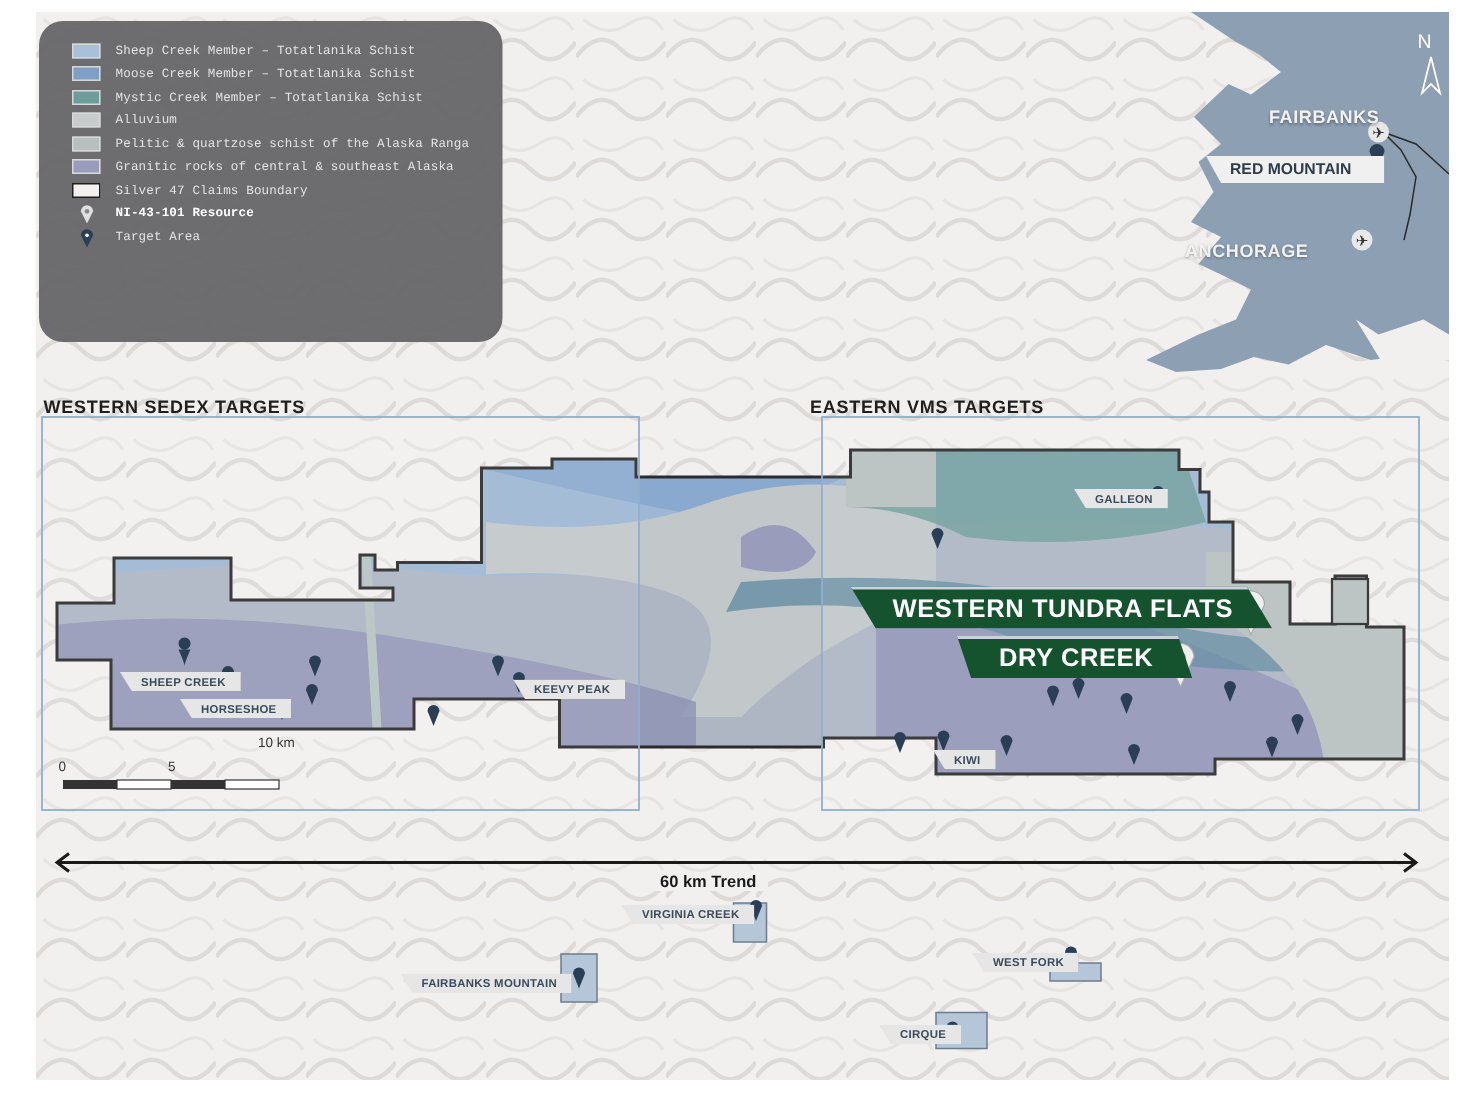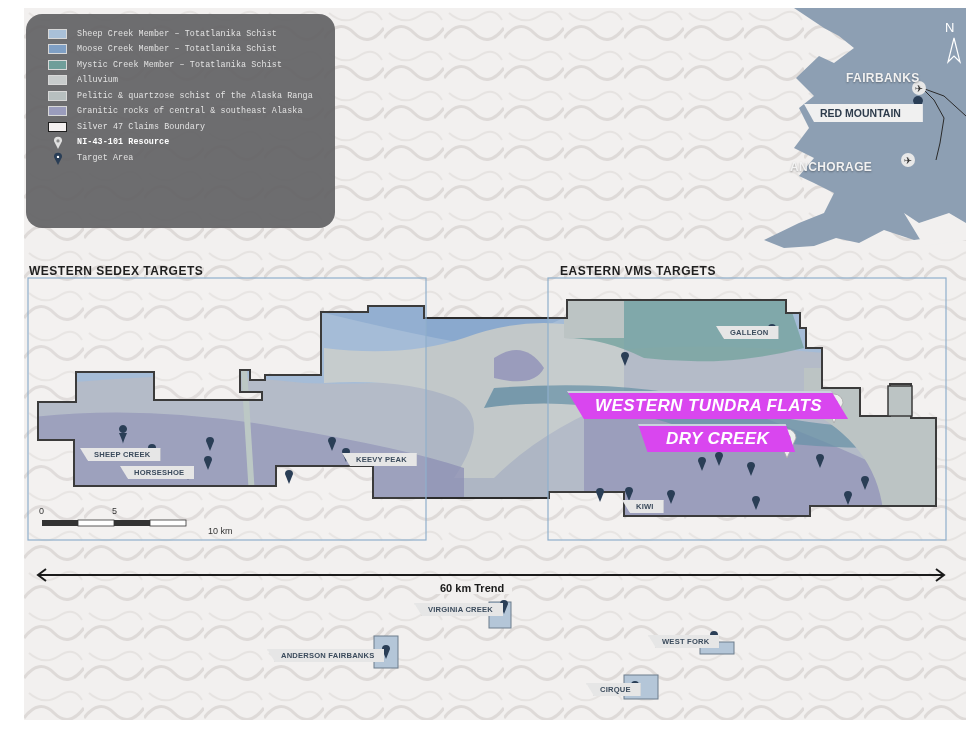--- a/index.html
+++ b/index.html
@@ -7,21 +7,21 @@
   #map { position:absolute; left:24px; top:8px; width:942px; height:712px; background:#f1efee; overflow:hidden; }
   #map svg.base { position:absolute; left:0; top:0; }
   .legend { position:absolute; left:2px; top:6px; width:309px; height:214px; background:rgba(98,98,100,0.92); border-radius:16px; box-sizing:border-box; padding:12px 0 0 22px;font-family:Liberation Mono, monospace; }
   .legend-row { display:flex; align-items:center; height:15.5px; }
   .swatch { width:19px; height:10px; border:1.5px solid #d8d8d8; box-sizing:border-box; margin-right:10px; flex:0 0 auto; }
   .legend-label { color:#e3e3e3; font-size:8.4px; white-space:nowrap; letter-spacing:0.1px; }
   .legend-label.bold { font-weight:bold; color:#ffffff; }
   .pin-swatch { width:19px; height:12px; margin-right:10px; display:flex; justify-content:center; flex:0 0 auto; }
   .section-title { position:absolute; font-weight:bold; font-size:12px; color:#1f1f1f; letter-spacing:0.5px; }
   .tag { position:absolute; background:#e6e6e6; color:#3b4b5c; font-weight:bold; font-size:7.6px; padding:2px 10px 2px 14px; clip-path:polygon(0 0,100% 0,100% 100%,8px 100%); box-shadow:0 1px 1px rgba(0,0,0,0.2); white-space:nowrap; letter-spacing:0.2px; }
-  .big-tag { position:absolute; background:#d946ef; color:#ffffff; font-weight:bold; font-size:17px; padding:3px 26px 3px 28px; clip-path:polygon(0 0,94% 0,100% 100%,6% 100%); border-top:2px solid #c9d2dc; white-space:nowrap; letter-spacing:0.4px;font-style:italic; }
+  .big-tag { position:absolute; background:#14532d; color:#ffffff; font-weight:bold; font-size:17px; padding:3px 26px 3px 28px; clip-path:polygon(0 0,94% 0,100% 100%,6% 100%); border-top:2px solid #c9d2dc; white-space:nowrap; letter-spacing:0.4px; }
   .inset-tag { position:absolute; background:#f0f0f0; color:#2e3c4c; font-weight:bold; font-size:10.5px; padding:3px 22px 3px 16px; clip-path:polygon(0 0,100% 0,100% 100%,10px 100%); white-space:nowrap; }
   .city { position:absolute; color:#f2f2f2; font-weight:bold; font-size:12px; letter-spacing:0.4px; text-shadow:0 1px 2px rgba(0,0,0,0.35); }
   .trend-label { position:absolute; left:408px; top:574px; font-weight:bold; font-size:11px; color:#1a1a1a; background:#f2f0ef; padding:0 8px; }
   .scale-label { position:absolute; font-size:9px; color:#333; }
   .north { position:absolute; color:#ffffff; font-size:13px; }
 </style>
 </head>
 <body>
 
 <div id="map">
@@ -230,34 +230,34 @@
         <span class="legend-label">Target Area</span>
       </div>
   </div>
 
   <div class="north" style="left:921px;top:12px;">N</div>
   <div class="city" style="left:822px;top:63px;">FAIRBANKS</div>
   <div class="city" style="left:766px;top:132px;margin-top:20px;">ANCHORAGE</div>
   <div class="inset-tag" style="left:780px;top:96px;">RED MOUNTAIN</div>
 
   <div class="section-title" style="left:5px;top:256px;">WESTERN SEDEX TARGETS</div>
-  <div class="section-title" style="left:536px;top:256px;">EASTERN VMS TARGETS</div>
+  <div class="section-title" style="left:516px;top:256px;">EASTERN VMS TARGETS</div>
 
   <div class="big-tag" style="left:543px;top:383px;">WESTERN TUNDRA FLATS</div>
   <div class="big-tag" style="left:614px;top:416px;">DRY CREEK</div>
 
   <div class="tag" style="left:56px;top:440px;text-align:center;">SHEEP CREEK</div>
   <div class="tag" style="left:96px;top:458px;">HORSESHOE</div>
   <div class="tag" style="left:318px;top:445px;">KEEVY PEAK</div>
   <div class="tag" style="left:692px;top:318px;">GALLEON</div>
   <div class="tag" style="left:598px;top:492px;">KIWI</div>
 
   <div class="tag" style="left:390px;top:595px;">VIRGINIA CREEK</div>
-  <div class="tag" style="left:243px;top:641px;">ANDERSON FAIRBANKS</div>
+  <div class="tag" style="left:243px;top:641px;">FAIRBANKS MOUNTAIN</div>
   <div class="tag" style="left:624px;top:627px;">WEST FORK</div>
   <div class="tag" style="left:562px;top:675px;">CIRQUE</div>
 
   <div class="scale-label" style="left:15px;top:498px;">0</div>
   <div class="scale-label" style="left:88px;top:498px;">5</div>
-  <div class="scale-label" style="left:148px;top:518px;margin-left:36px;">10 km</div>
+  <div class="scale-label" style="left:148px;top:482px;">10 km</div>
 
   <div class="trend-label">60 km Trend</div>
 </div>
 
 </body></html>

